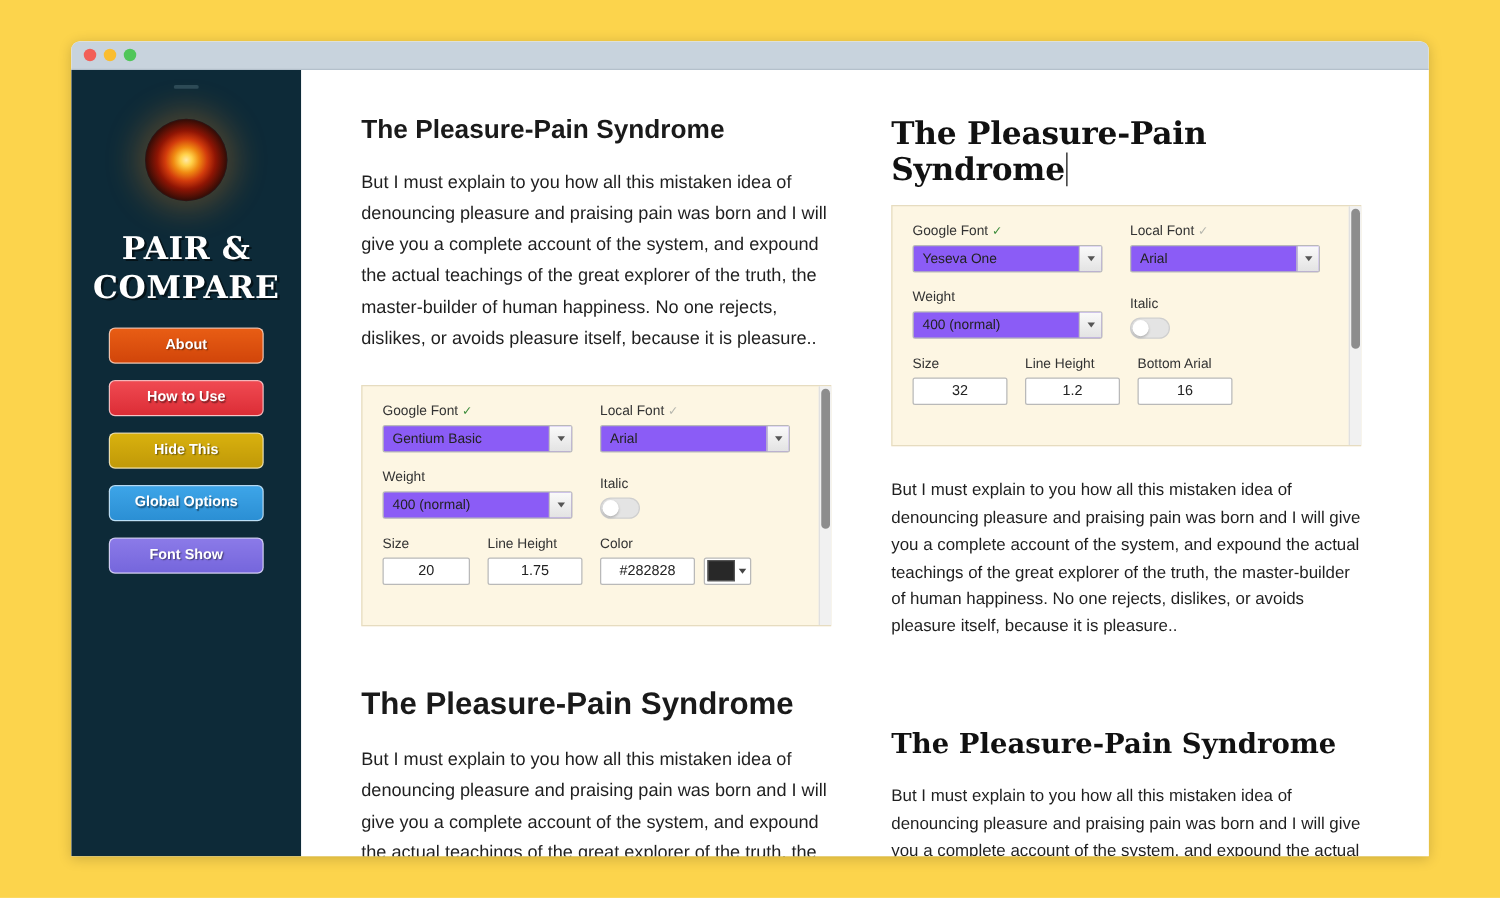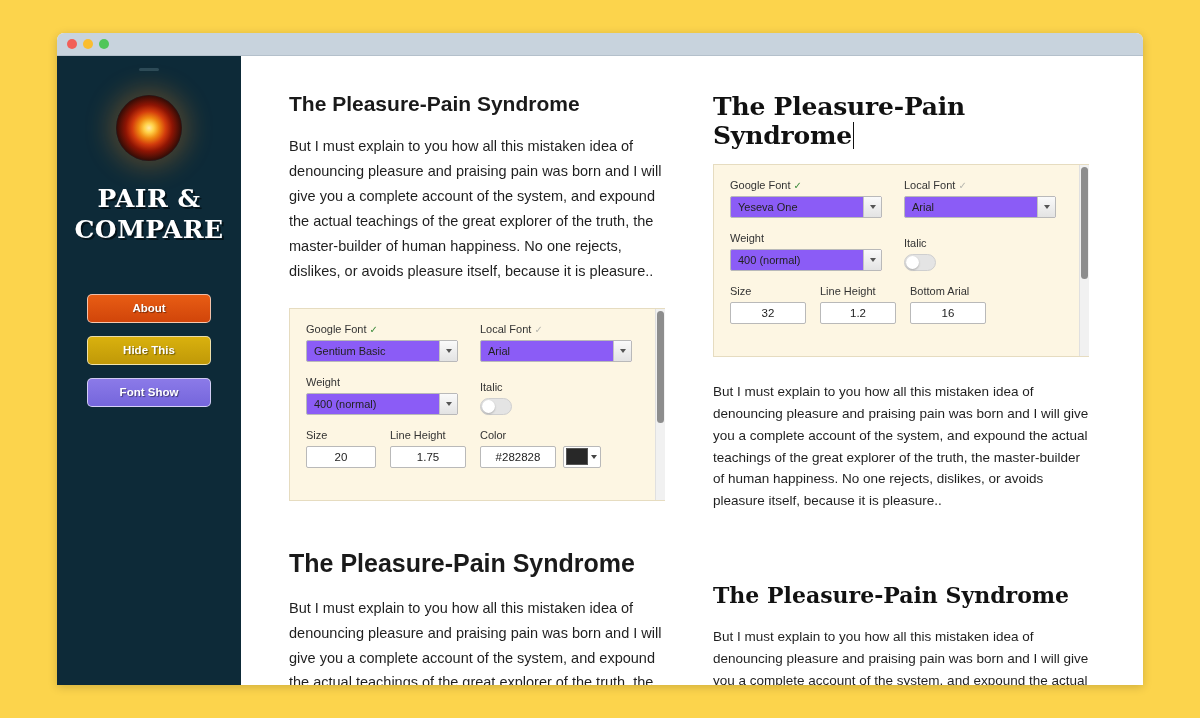--- a/index.html
+++ b/index.html
@@ -92,21 +92,21 @@
     font-family: "DejaVu Serif", serif;
     font-weight: bold;
     font-size: 25px;
     letter-spacing: 0.5px;
     line-height: 1.25;
     text-shadow: 2px 2px 0 rgba(0,0,0,0.55);
   }
   .logo-text .line2 { display: block; }
 
   .nav {
-    margin-top: 48px;
+    margin-top: 16px;
     padding: 0 30px;
   }
   .nav-btn {
     display: block;
     width: 100%;
     box-sizing: border-box;
     text-align: center;
     color: #ffffff;
     font-size: 11.5px;
     font-weight: bold;
@@ -346,21 +346,23 @@
 
         <div class="logo-orb"></div>
 
         <div class="logo-text">
           <span>PAIR &amp;</span>
           <span class="line2">COMPARE</span>
         </div>
 
         <div class="nav">
           <div class="nav-btn about">About</div>
+          <div class="nav-btn howto">How to Use</div>
           <div class="nav-btn hide">Hide This</div>
+          <div class="nav-btn global">Global Options</div>
           <div class="nav-btn fontshow">Font Show</div>
         </div>
       </div>
 
       <div class="main">
 
         <div class="col">
 
           <h2 class="sample-title-a">The Pleasure-Pain Syndrome</h2>
           <p class="sample-body-a">But I must explain to you how all this mistaken idea of denouncing pleasure and praising pain was born and I will give you a complete account of the system, and expound the actual teachings of the great explorer of the truth, the master-builder of human happiness. No one rejects, dislikes, or avoids pleasure itself, because it is pleasure..</p>

